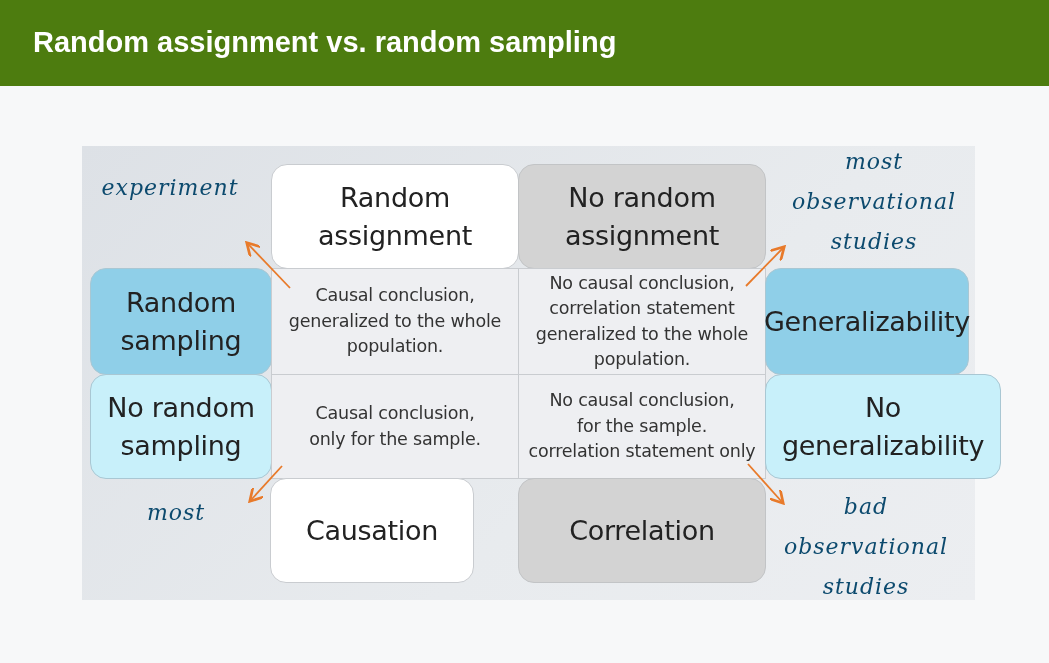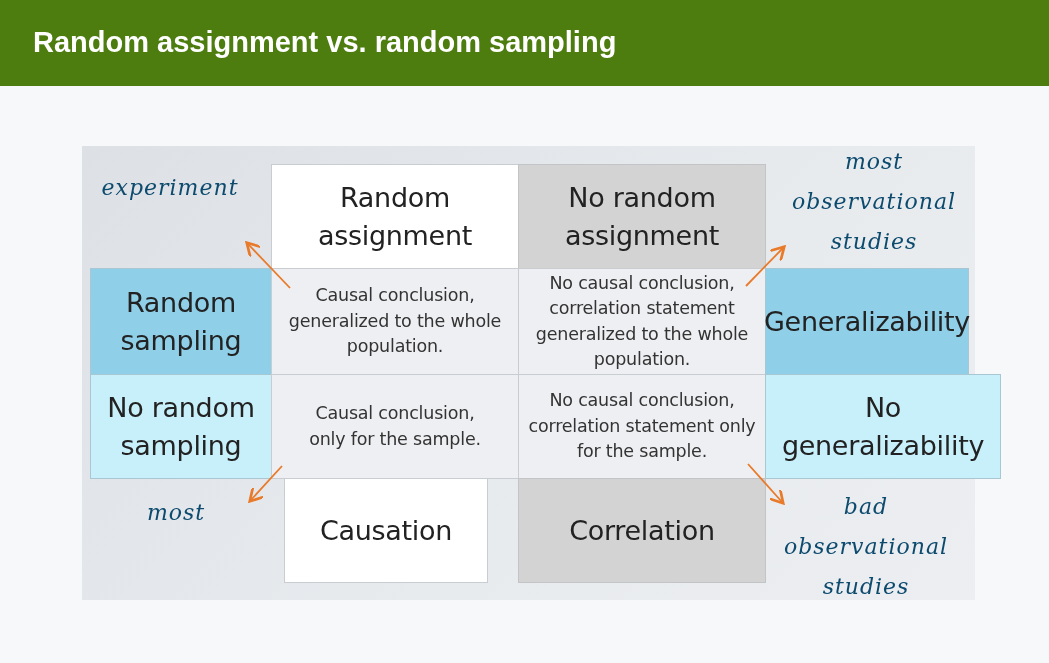--- a/index.html
+++ b/index.html
@@ -1,21 +1,21 @@
 <!DOCTYPE html>
 <html><head>
 <meta charset="utf-8">
 <style>
   html, body { margin:0; padding:0; }
   body { width:1049px; height:663px; background:#f7f8f9; position:relative; overflow:hidden; font-family:"Liberation Sans", sans-serif; }
   .header { position:absolute; left:0; top:0; width:1049px; height:86px; background:#4d7c0f; }
   .header h1 { position:absolute; left:33px; top:26px; margin:0; color:#ffffff; font-family:"Liberation Sans", sans-serif; font-weight:bold; font-size:29px; letter-spacing:0; }
   .slide { position:absolute; left:82px; top:146px; width:893px; height:454px; background:linear-gradient(135deg,#dde1e6 0%,#e8ebee 60%,#eceef1 100%); }
   .cell { position:absolute; box-sizing:border-box; display:flex; align-items:center; justify-content:center; text-align:center; color:#222; font-family:"DejaVu Sans", sans-serif; }
-  .big { font-size:27px; line-height:38px; font-weight:normal; letter-spacing:-0.3px; }
+  .big { font-size:27px; line-height:38px; font-weight:normal; letter-spacing:-0.3px;border-radius:16px; }
   .small { font-size:17.5px; line-height:25.5px; color:#333; letter-spacing:-0.2px; }
   .white { background:#ffffff; border:1px solid #c9ccd0; }
   .grey { background:#d3d3d3; border:1px solid #c2c4c6; }
   .body { background:#eeeff2; border:1px solid #c9ccd0; }
   .blue { background:#8fcfe8; border:1px solid #a9c7d3; }
   .lightblue { background:#c8f0fa; border:1px solid #a9c7d3; }
   .note { position:absolute; color:#0c4a6e; font-family:"DejaVu Serif", serif; font-style:italic; font-size:22px; line-height:40px; text-align:center; letter-spacing:1px; }
   svg.arrows { position:absolute; left:0; top:0; width:1049px; height:663px; pointer-events:none; }
   .cell span { display:block; }
 </style>
@@ -59,29 +59,29 @@
 <div class="cell big lightblue" style="left:90px;top:374px;width:182px;height:105px;flex-direction:column;">
   <span>No random</span>
   <span>sampling</span>
 </div>
 <div class="cell small body" style="left:271px;top:374px;width:248px;height:105px;flex-direction:column;">
   <span>Causal conclusion,</span>
   <span>only for the sample.</span>
 </div>
 <div class="cell small body" style="left:518px;top:374px;width:248px;height:105px;flex-direction:column;justify-content:flex-start;padding-top:13px;">
   <span>No causal conclusion,</span>
+  <span>for the sample.</span>
   <span>correlation statement only</span>
-  <span>for the sample.</span>
 </div>
 <div class="cell big lightblue" style="left:765px;top:374px;width:236px;height:105px;flex-direction:column;">
   <span>No</span>
   <span>generalizability</span>
 </div>
 
-<div class="cell big white" style="left:284px;top:478px;width:204px;height:105px;">
+<div class="cell big white" style="left:270px;top:478px;width:204px;height:105px;">
   <span>Causation</span>
 </div>
 <div class="cell big grey" style="left:518px;top:478px;width:248px;height:105px;align-items:center;">
   <span>Correlation</span>
 </div>
 
 <div class="note" style="left:90px;top:168px;width:160px;">
   <span style="display:block">experiment</span>
 </div>
 <div class="note" style="left:778px;top:142px;width:192px;">

